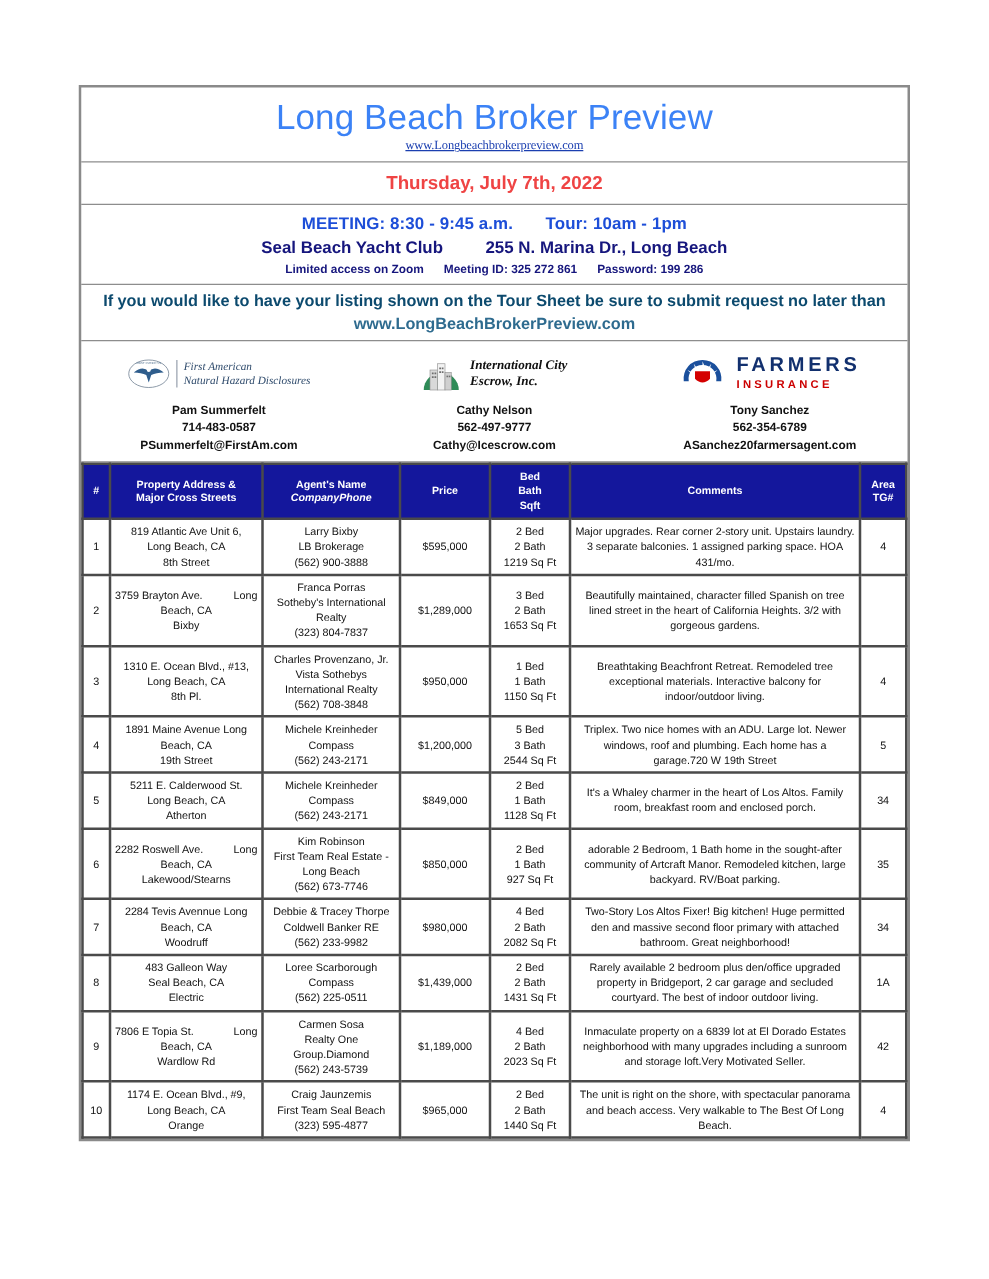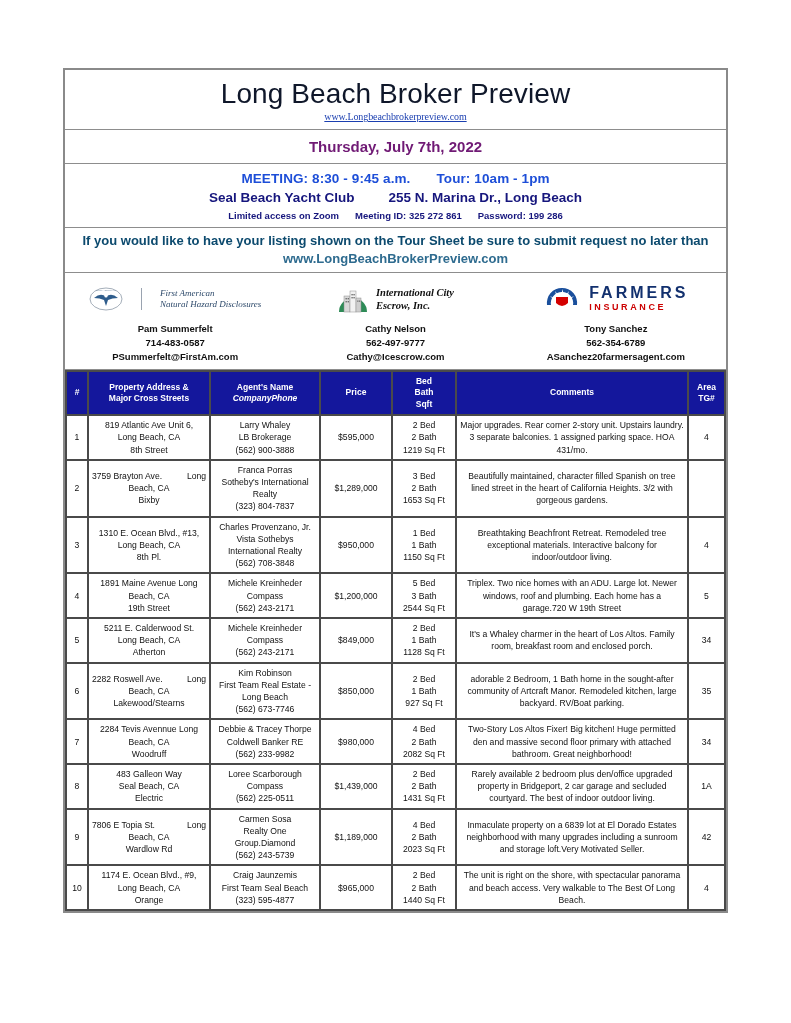--- a/index.html
+++ b/index.html
@@ -30,37 +30,37 @@
   .band {
     border-bottom: 1px solid #8d8d8d;
     box-sizing: border-box;
     padding: 2px 0;
     text-align: center;
   }
   .band:last-child { border-bottom: none; }
 
   .title {
     font-size: 28px;
-    color: #0f172a;
+    color: #3b82f6;
     letter-spacing: 0.1px;
     padding: 7px 0 2px 0;
     line-height: 1.08;
   }
   .website-small {
     font-family: "Liberation Serif", serif;
     font-size: 10px;
     color: #1b3fb0;
     text-decoration: underline;
     padding-bottom: 5px;
     letter-spacing: -0.1px;
   }
   .datebar {
     font-size: 15px;
     font-weight: bold;
-    color: #701a75;
+    color: #ef4444;
     padding: 6px 0 6px 0;
   }
   .meetingblock {
     padding: 4px 0 4px 0;
   }
   .mline1 {
     font-size: 13.5px;
     font-weight: bold;
     color: #1d4ed8;
     padding: 3px 0 2px 0;
@@ -135,21 +135,21 @@
     line-height: 1.45;
   }
   .contact-email {
     font-size: 9.5px;
     font-weight: bold;
     color: #111;
     line-height: 1.45;
   }
 
   
-  .fa-logo { display:flex; align-items:center;gap:13px; }
+  .fa-logo { display:flex; align-items:center; }
   .fa-mark { width: 34px; height: 26px; position: relative; }
   .fa-div { width:1px; height:22px; background:#9aa3b0; margin:0 5px; }
   .fa-text {
     font-family: "Liberation Serif", serif;
     font-size: 9px;
     color: #2e4a6b;
     text-align: left;
     line-height: 1.25;
     font-style: italic;
   }
@@ -374,21 +374,21 @@
       </thead>
       <tbody>
           <tr>
             <td class="c-num">1</td>
             <td class="c-addr">
               <div>819 Atlantic Ave Unit 6,</div>
               <div>Long Beach, CA</div>
               <div>8th Street</div>
             </td>
             <td>
-              <div>Larry Whaley</div>
+              <div>Larry Bixby</div>
               <div>LB Brokerage</div>
               <div>(562) 900-3888</div>
             </td>
             <td>$595,000</td>
             <td>
               <div>2 Bed</div>
               <div>2 Bath</div>
               <div>1219 Sq Ft</div>
             </td>
             <td class="c-comments">Major upgrades. Rear corner 2-story unit. Upstairs laundry. 3 separate balconies. 1 assigned parking space. HOA 431/mo.</td>

